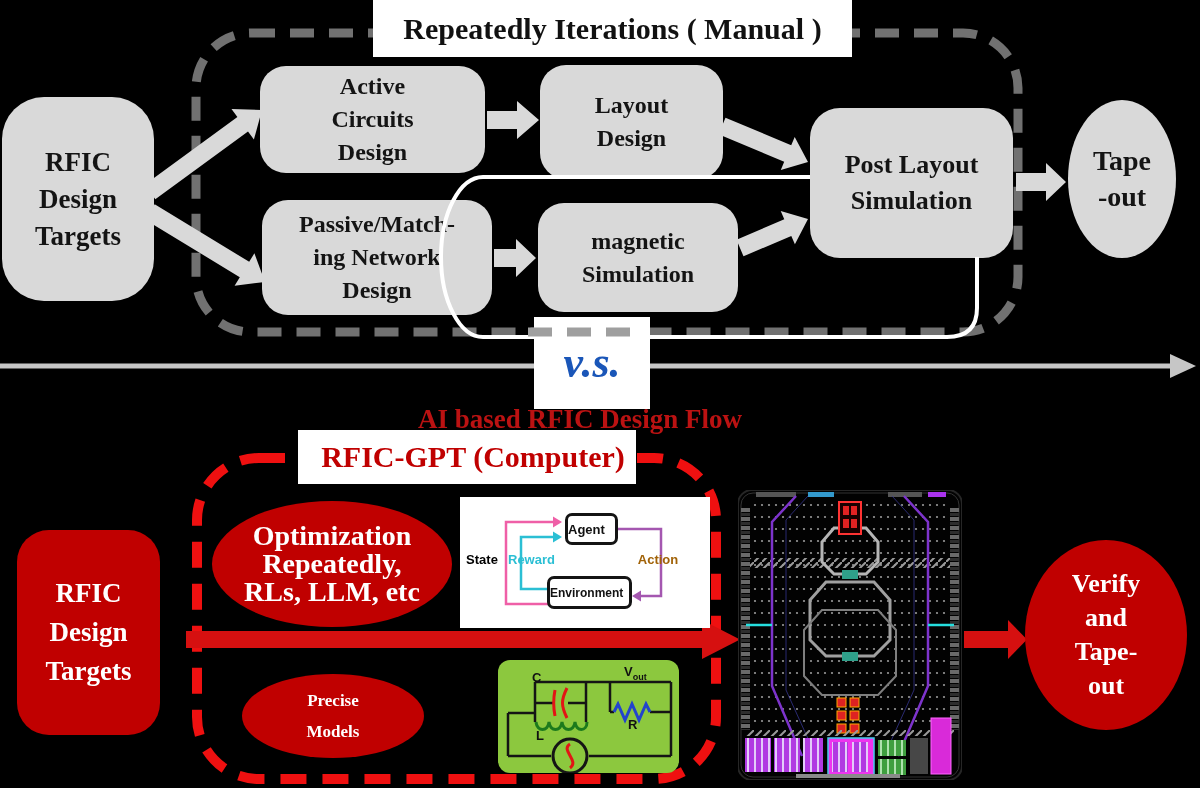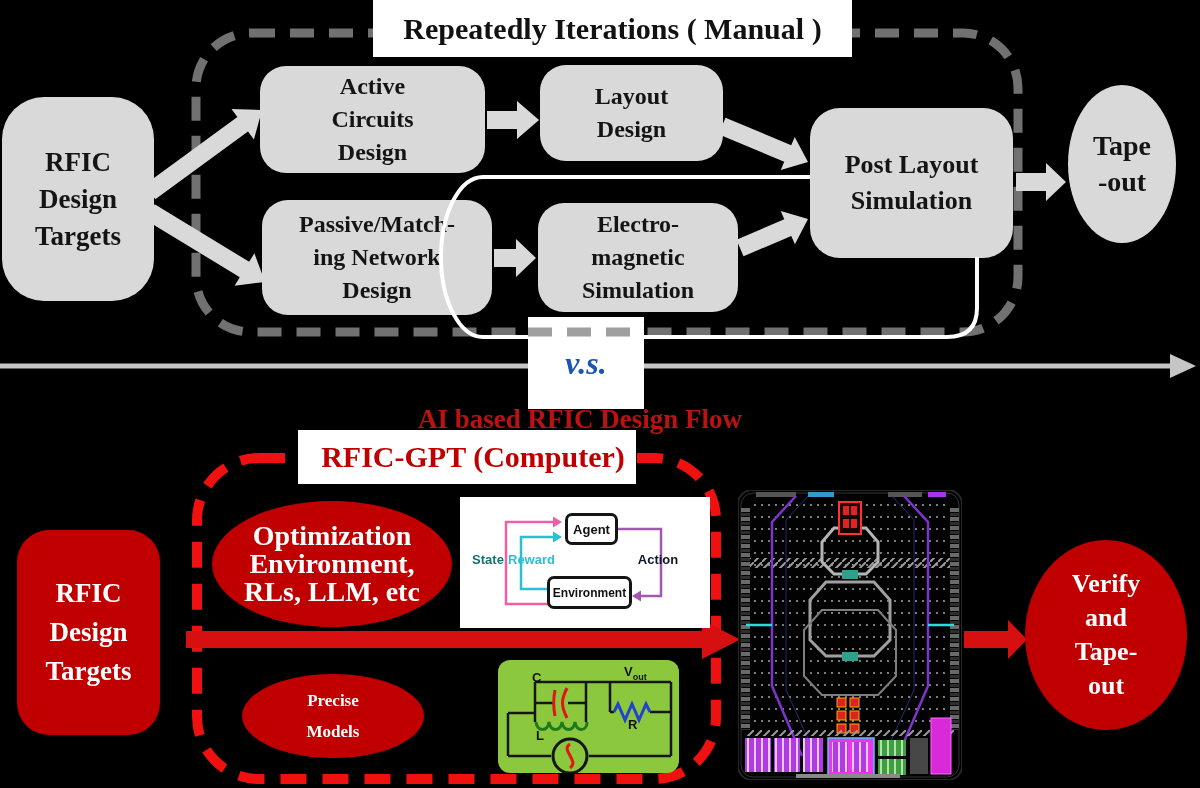--- a/index.html
+++ b/index.html
@@ -14,34 +14,34 @@
   .gbox{background:#d9d9d9;color:#141414;font-weight:bold;}
   .rshape{background:#c00000;color:#ffffff;font-weight:bold;}
   .whitebox{background:#ffffff;}
   .ln{display:block;width:100%;}
   
   .t27{font-size:27px;line-height:37px;}
   .t24{font-size:24px;line-height:33px;}
   .t26{font-size:26px;line-height:36px;}
   .t28{font-size:28px;line-height:36px;}
   .title-manual{font-size:30px;line-height:57px;font-weight:bold;color:#111;}
-  .vs{font-size:32px;line-height:92px;font-weight:bold;font-style:italic;color:#1a56b8;}
+  .vs{font-size:44px;line-height:92px;font-weight:bold;font-style:italic;color:#1a56b8;margin-left:6px;}
   .title-ai{font-size:27px;line-height:30px;font-weight:bold;color:#bb1212;}
   .rfic-gpt{font-size:30px;line-height:54px;font-weight:bold;color:#c00000;}
   .t-opt{font-size:28px;line-height:28px;}
   .t-precise{font-size:17px;line-height:31px;}
   .t-verify{font-size:26px;line-height:34px;}
   .t-targets{font-size:27px;line-height:39px;}
   
   #rl-panel{background:#ffffff;}
   .rl-lbl{position:absolute;font-family:"Liberation Sans","DejaVu Sans",sans-serif;
           font-weight:bold;font-size:13px;text-align:center;z-index:2;}
   .rl-box{position:absolute;background:#fff;border:3px solid #141414;border-radius:7px;
           font-family:"Liberation Sans","DejaVu Sans",sans-serif;font-weight:bold;color:#111;
-          display:flex;align-items:center;justify-content:center;z-index:2;box-sizing:border-box;}
+          display:flex;align-items:center;z-index:2;box-sizing:border-box;}
   
   #circuit-panel{background:#8cc83e;border-radius:12px;}
   .cir-lbl{position:absolute;font-family:"Liberation Sans","DejaVu Sans",sans-serif;
            font-weight:bold;font-size:13px;color:#111;z-index:2;}
   .cir-lbl sub{font-size:9px;}
 </style>
 </head>
 <body>
 
 <div id="canvas">
@@ -78,43 +78,42 @@
     <span class="ln">Design</span>
     <span class="ln">Targets</span>
   </div>
 
   <div class="node gbox t24" style="left:260px;top:66px;width:225px;height:107px;border-radius:26px;">
     <span class="ln">Active</span>
     <span class="ln">Circuits</span>
     <span class="ln">Design</span>
   </div>
 
-  <div class="node gbox t24" style="left:540px;top:65px;width:183px;height:96px;border-radius:26px;">
+  <div class="node gbox t24" style="left:540px;top:65px;width:183px;height:114px;border-radius:26px;">
     <span class="ln">Layout</span>
     <span class="ln">Design</span>
   </div>
 
   <div class="node gbox t24" style="left:262px;top:200px;width:230px;height:115px;border-radius:26px;">
     <span class="ln">Passive/Match-</span>
     <span class="ln">ing Network</span>
     <span class="ln">Design</span>
   </div>
 
   <div class="node gbox t24" style="left:538px;top:203px;width:200px;height:109px;border-radius:26px;">
-    <span class="ln">Electro-</span>
     <span class="ln">magnetic</span>
     <span class="ln">Simulation</span>
   </div>
 
   <div class="node gbox t26" style="left:810px;top:108px;width:203px;height:150px;border-radius:30px;">
     <span class="ln">Post Layout</span>
     <span class="ln">Simulation</span>
   </div>
 
-  <div class="node gbox t28" style="left:1068px;top:85px;width:108px;height:158px;border-radius:50%;">
+  <div class="node gbox t28" style="left:1068px;top:100px;width:108px;height:158px;border-radius:50%;">
     <span class="ln">Tape</span>
     <span class="ln">-out</span>
   </div>
 
   <div class="node whitebox vs" style="left:528px;top:317px;width:116px;height:92px;">
     <span>v.s.</span>
   </div>
 
   <div class="node title-ai" style="left:360px;top:404px;width:440px;height:30px;">
     <span>AI based RFIC Design Flow</span>
@@ -125,21 +124,21 @@
   </div>
 
   <div class="node rshape t-targets" style="left:17px;top:530px;width:143px;height:205px;border-radius:32px;">
     <span class="ln">RFIC</span>
     <span class="ln">Design</span>
     <span class="ln">Targets</span>
   </div>
 
   <div class="node rshape t-opt" style="left:212px;top:501px;width:240px;height:126px;border-radius:50%;">
     <span class="ln">Optimization</span>
-    <span class="ln">Environment,</span>
+    <span class="ln">Repeatedly,</span>
     <span class="ln">RLs, LLM, etc</span>
   </div>
 
   <div class="node rshape t-precise" style="left:242px;top:674px;width:182px;height:84px;border-radius:50%;">
     <span class="ln">Precise</span>
     <span class="ln">Models</span>
   </div>
 
   <div class="node rshape t-verify" style="left:1025px;top:540px;width:162px;height:190px;border-radius:50%;">
     <span class="ln">Verify</span>
@@ -156,27 +155,27 @@
       <polygon points="93,34.5 93,45.5 102,40" fill="#2bbfd4"></polygon>
       <path d="M 158 32 H 201 V 99 H 181" fill="none" stroke="#a457b0" stroke-width="2.5"></path>
       <polygon points="181,93.5 181,104.5 172,99" fill="#a457b0"></polygon>
     </svg>
     <div class="rl-box" style="left:105px;top:16px;width:53px;height:32px;font-size:13px;">
       <span>Agent</span>
     </div>
     <div class="rl-box" style="left:87px;top:79px;width:85px;height:33px;font-size:12px;">
       <span>Environment</span>
     </div>
-    <div class="rl-lbl" style="left:6px;top:55px;width:44px;color:#0f766e;">
+    <div class="rl-lbl" style="left:0;top:55px;width:44px;color:#000000;">
       <span>State</span>
     </div>
     <div class="rl-lbl" style="left:48px;top:55px;width:46px;color:#2bbfd4;">
       <span>Reward</span>
     </div>
-    <div class="rl-lbl" style="left:172px;top:55px;width:52px;color:#0f172a;">
+    <div class="rl-lbl" style="left:172px;top:55px;width:52px;color:#a16207;">
       <span>Action</span>
     </div>
   </div>
 
   <div id="circuit-panel" class="abs" style="left:498px;top:660px;width:181px;height:113px;z-index:2;">
     <svg width="181" height="113" viewBox="0 0 181 113" style="position:absolute;left:0;top:0;">
       <path d="M 10 53 H 37 M 37 22 V 62 M 88 22 V 62 M 37 22 H 173 M 173 22 V 96
                M 10 53 V 96 M 10 96 H 53 M 91 96 H 173 M 37 43 H 55 M 70 43 H 88 M 112 22 V 52 M 112 52 H 116 M 152 52 H 173" fill="none" stroke="#151515" stroke-width="2.5"></path>
       <path d="M 57 30 C 55 40 55 46 57 56" fill="none" stroke="#e21515" stroke-width="3"></path>
       <path d="M 69 28 C 63 40 63 46 69 58" fill="none" stroke="#e21515" stroke-width="3"></path>

